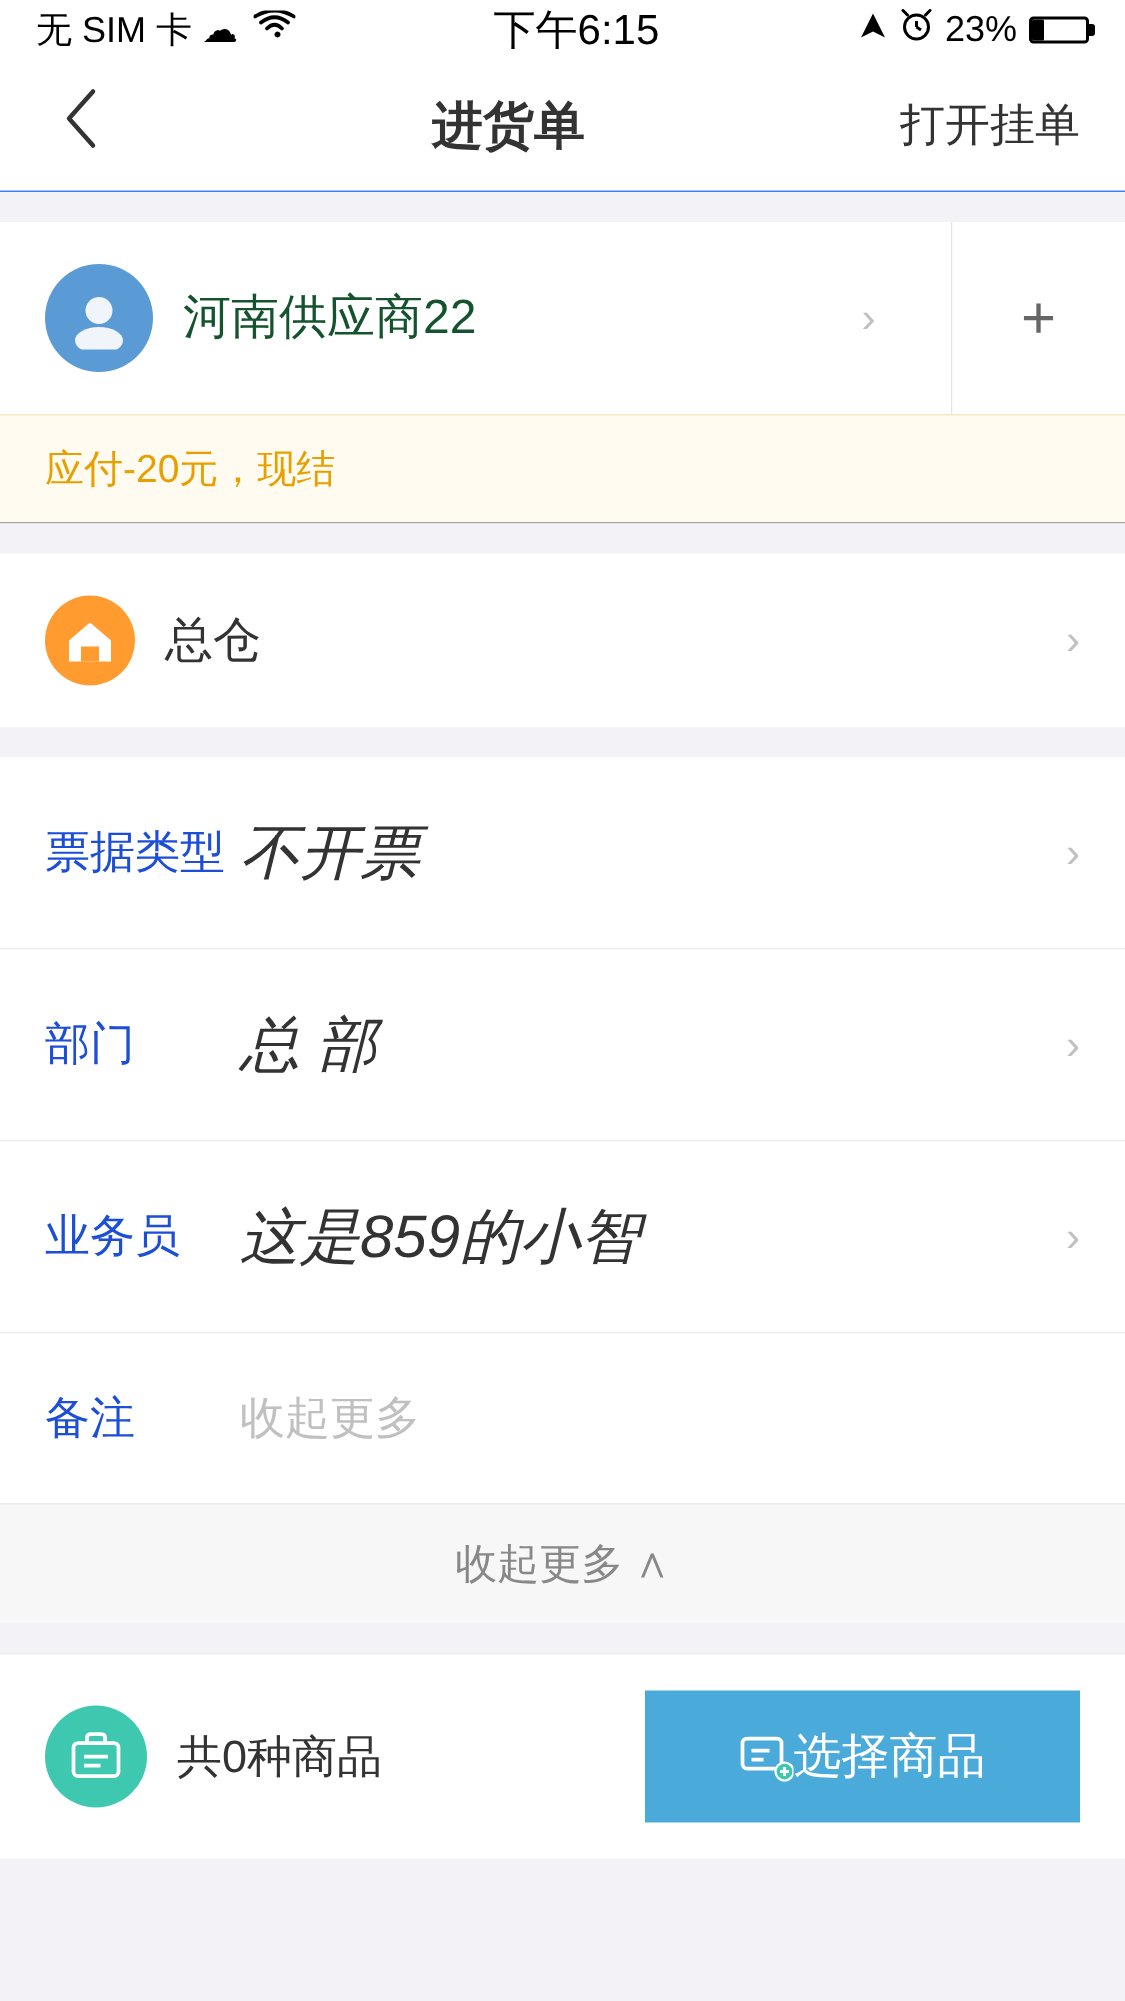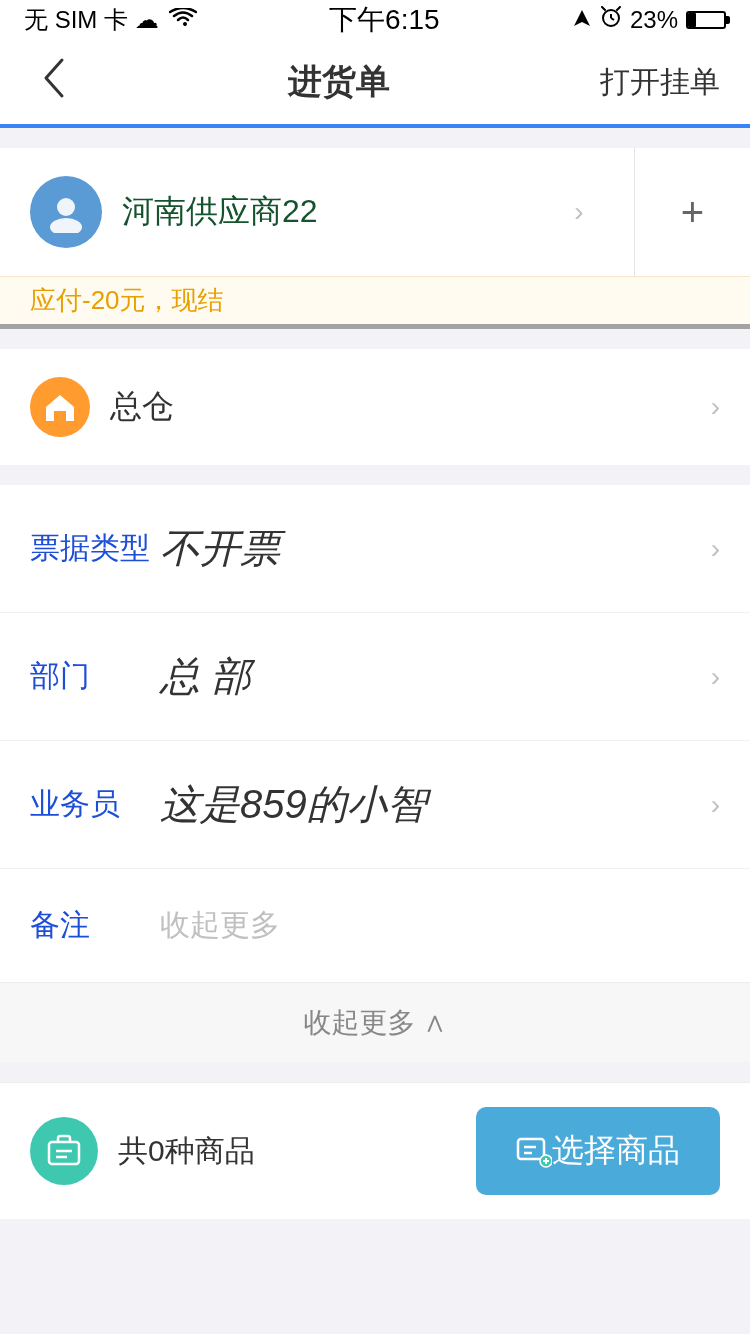--- a/index.html
+++ b/index.html
@@ -40,21 +40,21 @@
     }
 
     
     .nav-bar {
       height: 88px;
       background: #fff;
       display: flex;
       align-items: center;
       justify-content: space-between;
       padding: 0 30px;
-      border-bottom: 4px solid #3b82f6;
+      border-bottom: 1px solid #3b82f6;
     }
     .nav-back {
       font-size: 36px;
       color: #333;
       cursor: pointer;
       padding: 10px;
     }
     .nav-title { font-size: 34px; font-weight: 600; color: #333; }
     .nav-action { font-size: 30px; color: #333; cursor: pointer; }
 
@@ -80,25 +80,25 @@
       margin-right: 20px; flex-shrink: 0;
     }
     .supplier-avatar svg { width: 42px; height: 42px; }
     .supplier-name { flex: 1; font-size: 32px; color: #14532d; font-weight: 500; }
     .supplier-arrow { color: #c0c0c0; font-size: 28px; margin-right: 20px; }
     .add-btn { color: #666; font-size: 40px; line-height: 1; padding: 0 10px; }
 
     
     .notice-bar {
       background: #fffbf0;
-      padding: 6px 30px;
+      padding: 18px 30px;
       font-size: 26px;
       color: #e8a000;
       border-top: 1px solid #f5e9c8;
-      border-bottom: 5px solid #a3a3a3;
+      border-bottom: 1px solid #a3a3a3;
     }
 
     
     .warehouse-row {
       display: flex;
       align-items: center;
       padding: 28px 30px;
       background: #fff;
     }
     .warehouse-icon {
@@ -164,22 +164,22 @@
       width: 68px; height: 68px; border-radius: 50%; background: #3ec8b0;
       display: flex; align-items: center; justify-content: center;
       margin-right: 20px; flex-shrink: 0;
     }
     .product-count-icon svg { width: 38px; height: 38px; }
     .product-count-text { font-size: 30px; color: #333; }
     .select-btn {
       background: #4aabdb;
       color: #fff;
       font-size: 32px;
-      padding: 22px 40px;
-      border-radius: 10px;
+      padding: 22px 63px;
+      border-radius: 0;
       display: flex;
       align-items: center;
       gap: 0;
       cursor: pointer;
       border: none;
       outline: none;
     }
     .select-btn svg { width: 36px; height: 36px; }
 
     .main-content {

